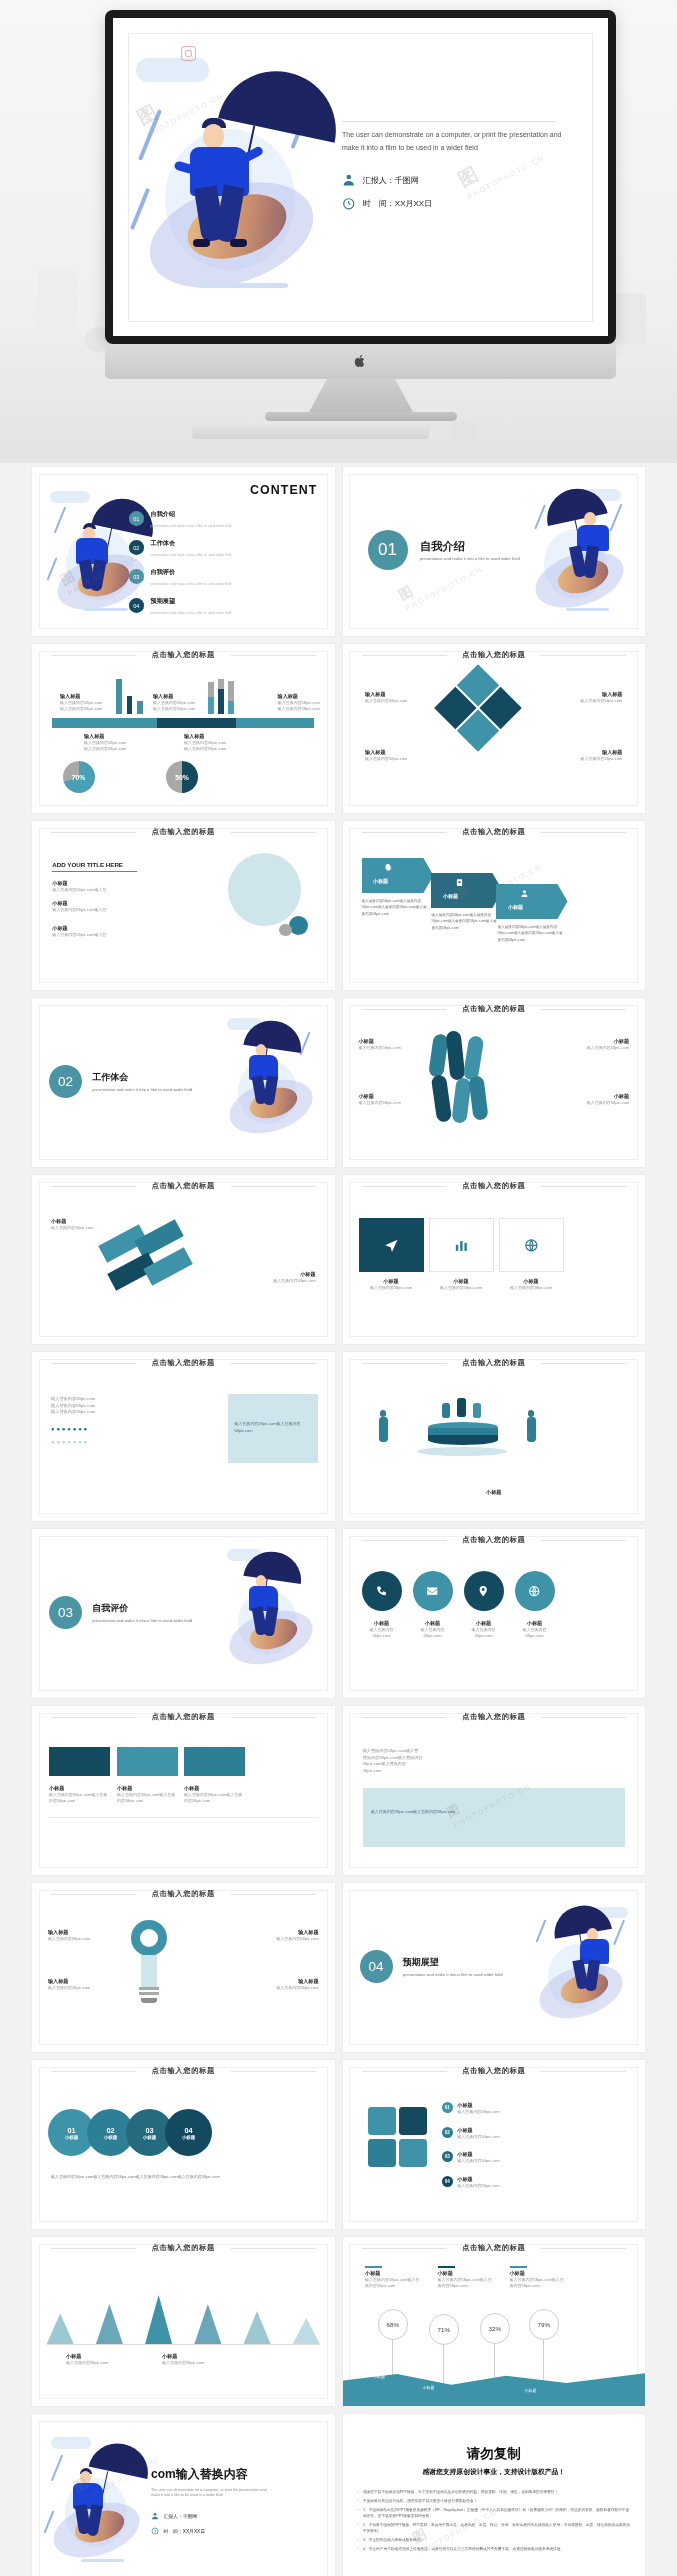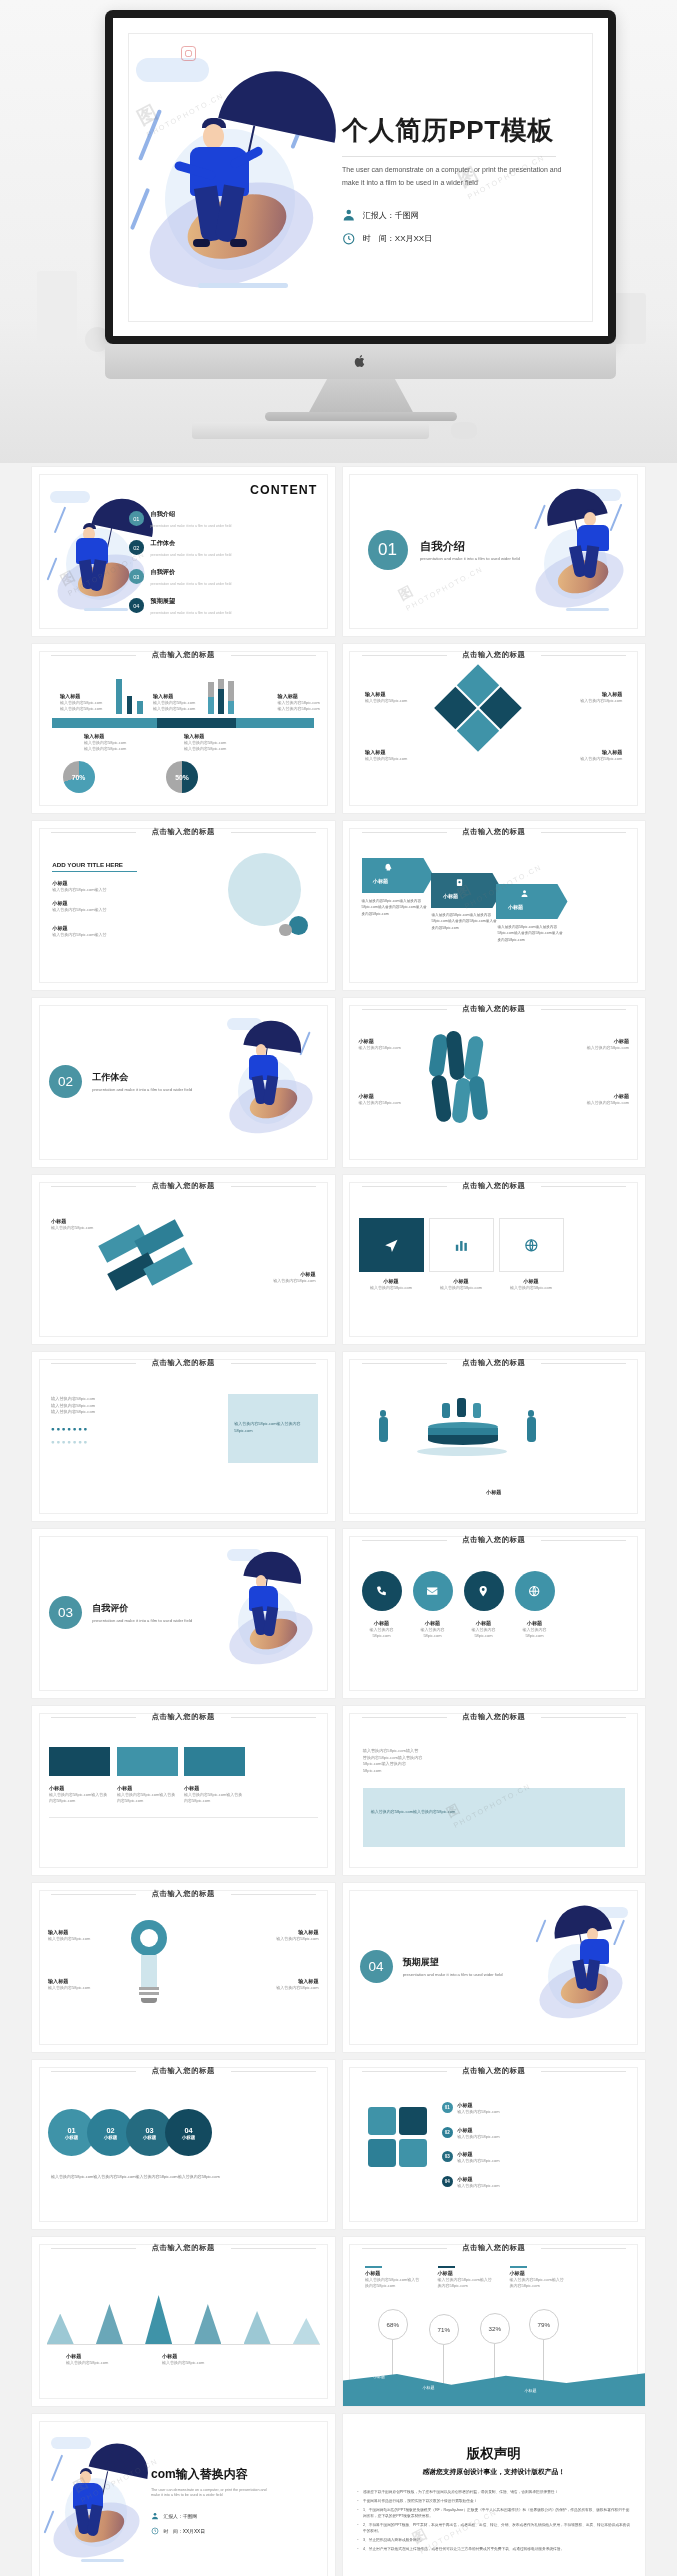--- a/index.html
+++ b/index.html
@@ -131,21 +131,20 @@
           <div class="body-s" style="left:61px;top:148px;width:42px;height:8.5px;border-radius:4.5px;transform:rotate(16deg);"></div>
           <div class="body-s" style="left:116px;top:135px;width:35px;height:8.5px;border-radius:4.5px;transform:rotate(-28deg);"></div>
           <div class="legs" style="left:85px;top:169px;width:22.6px;height:54px;border-radius:0 0 9px 9px;transform:rotate(-9deg);"></div>
           <div class="legs" style="left:106px;top:168px;width:21.4px;height:56px;border-radius:0 0 9px 9px;transform:rotate(10deg);"></div>
           <div style="position:absolute;left:80px;top:221px;width:17px;height:8px;background:#12163f;border-radius:4px;"></div>
           <div style="position:absolute;left:117px;top:221px;width:17px;height:8px;background:#12163f;border-radius:4px;"></div>
           <div style="position:absolute;left:85px;top:265px;width:90px;height:4.5px;background:#cfe0f5;border-radius:3.4px;"></div>
         </div>
 
         <div class="hero-txt">
-          <div class="hero-title">个人简历PPT模板</div>
           <div class="hero-rule"></div>
           <div class="hero-sub">The user can demonstrate on a computer, or print the presentation and</div>
           <div class="hero-sub">make it into a film to be used in a wider field</div>
           <div class="hero-meta">
             <div class="meta-row">
               <span class="meta-ico">
                 <svg viewBox="0 0 24 24" fill="currentColor">
                     <circle cx="12" cy="7" r="4"></circle>
                     <path d="M3 22c0-5 4-8 9-8s9 3 9 8z"></path>
                   </svg>
@@ -899,21 +898,21 @@
                   <circle cx="12" cy="12" r="9"></circle>
                   <path d="M12 7v5l3 2"></path>
                 </svg></span>
             <span style="font-size:4.8px;color:#222;">时　间：XX月XX日</span>
           </div>
         </div>
         <div class="wm" style="left:40px;top:45px;font-size:13.5px;">图<small>PHOTOPHOTO.CN</small></div>
       </div>
 
       <div class="thumb tall">
-        <div class="cp-title" style="position:absolute;left:0;right:0;top:30.5px;">版权声明</div>
+        <div class="cp-title" style="position:absolute;left:0;right:0;top:30.5px;">请勿复制</div>
         <div class="cp-sub" style="position:absolute;left:0;right:0;top:50px;">感谢您支持原创设计事业，支持设计版权产品！</div>
         <div class="cp-list" style="position:absolute;left:0;right:0;top:67px;">
           <div class="cp-li">
               <span class="cp-dot">•</span>
               <span>感谢您下载千图网原创PPT模板，为了您和千图网以及原创作者的利益，请勿复制、传播、销售，否则将承担法律责任！</span>
             </div>
           <div class="cp-li">
               <span class="cp-dot">•</span>
               <span>千图网将对作品进行维权，按照传播下载次数的十倍进行索取赔偿金！</span>
             </div>

